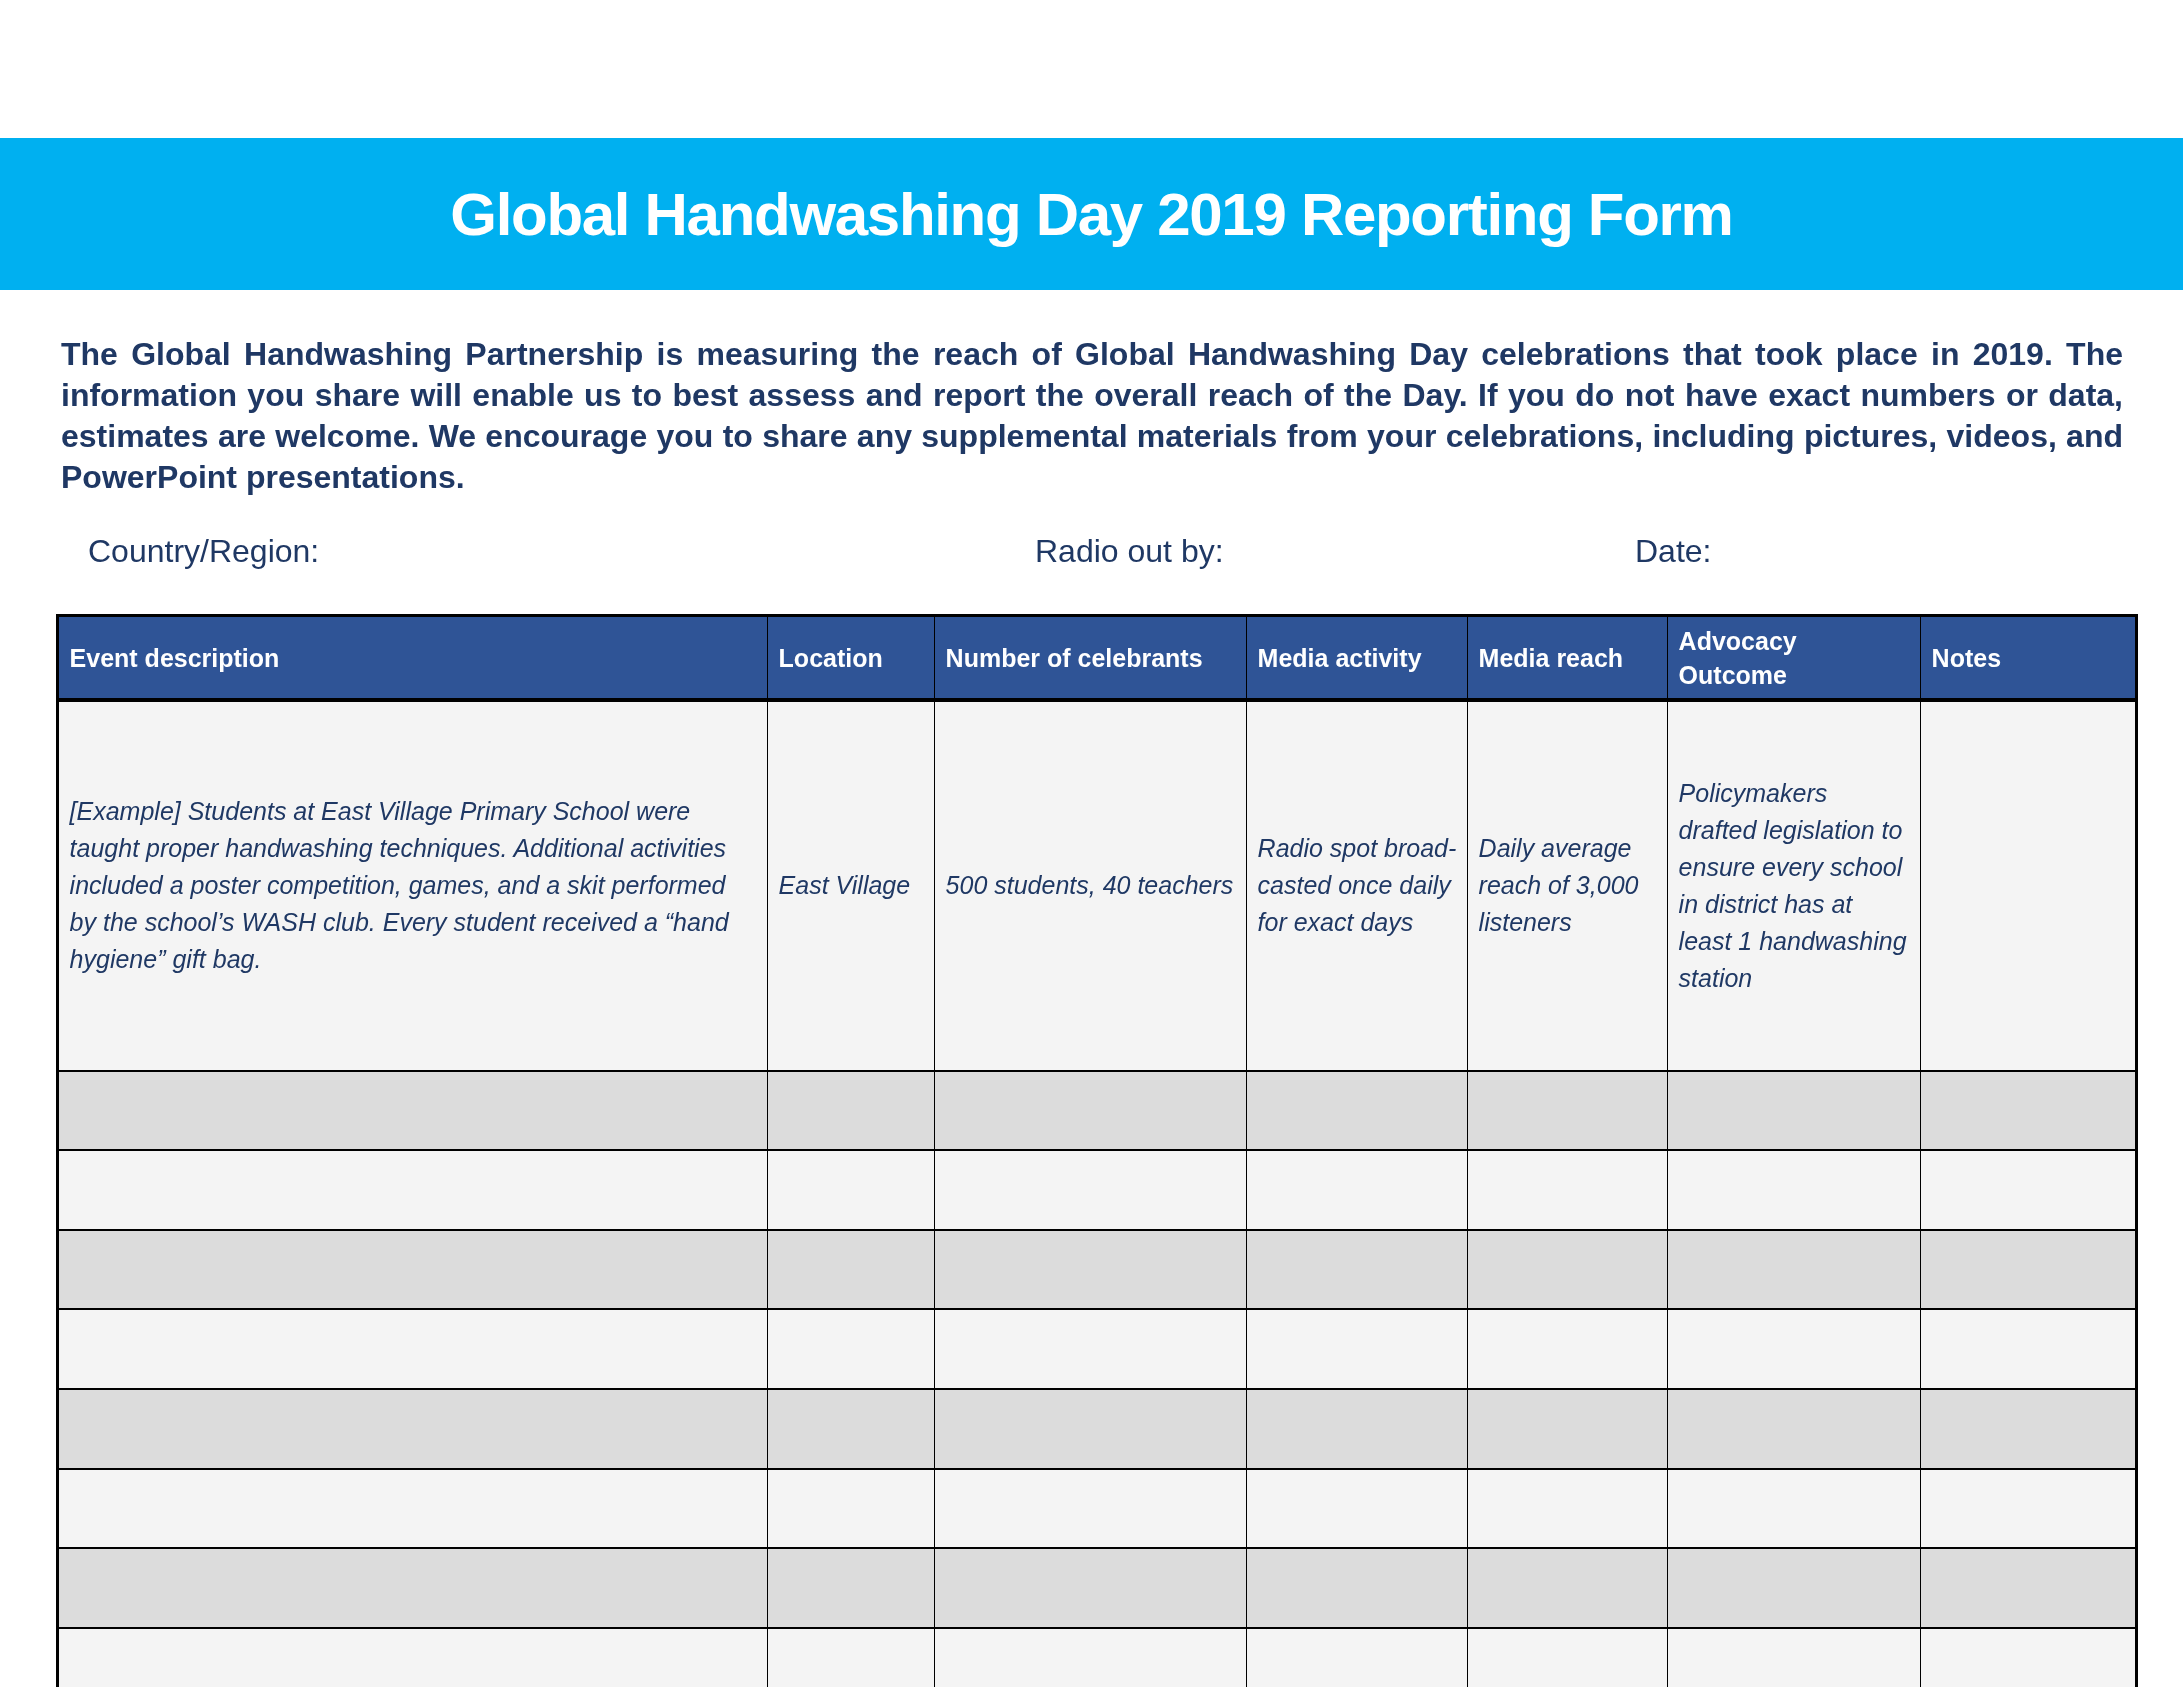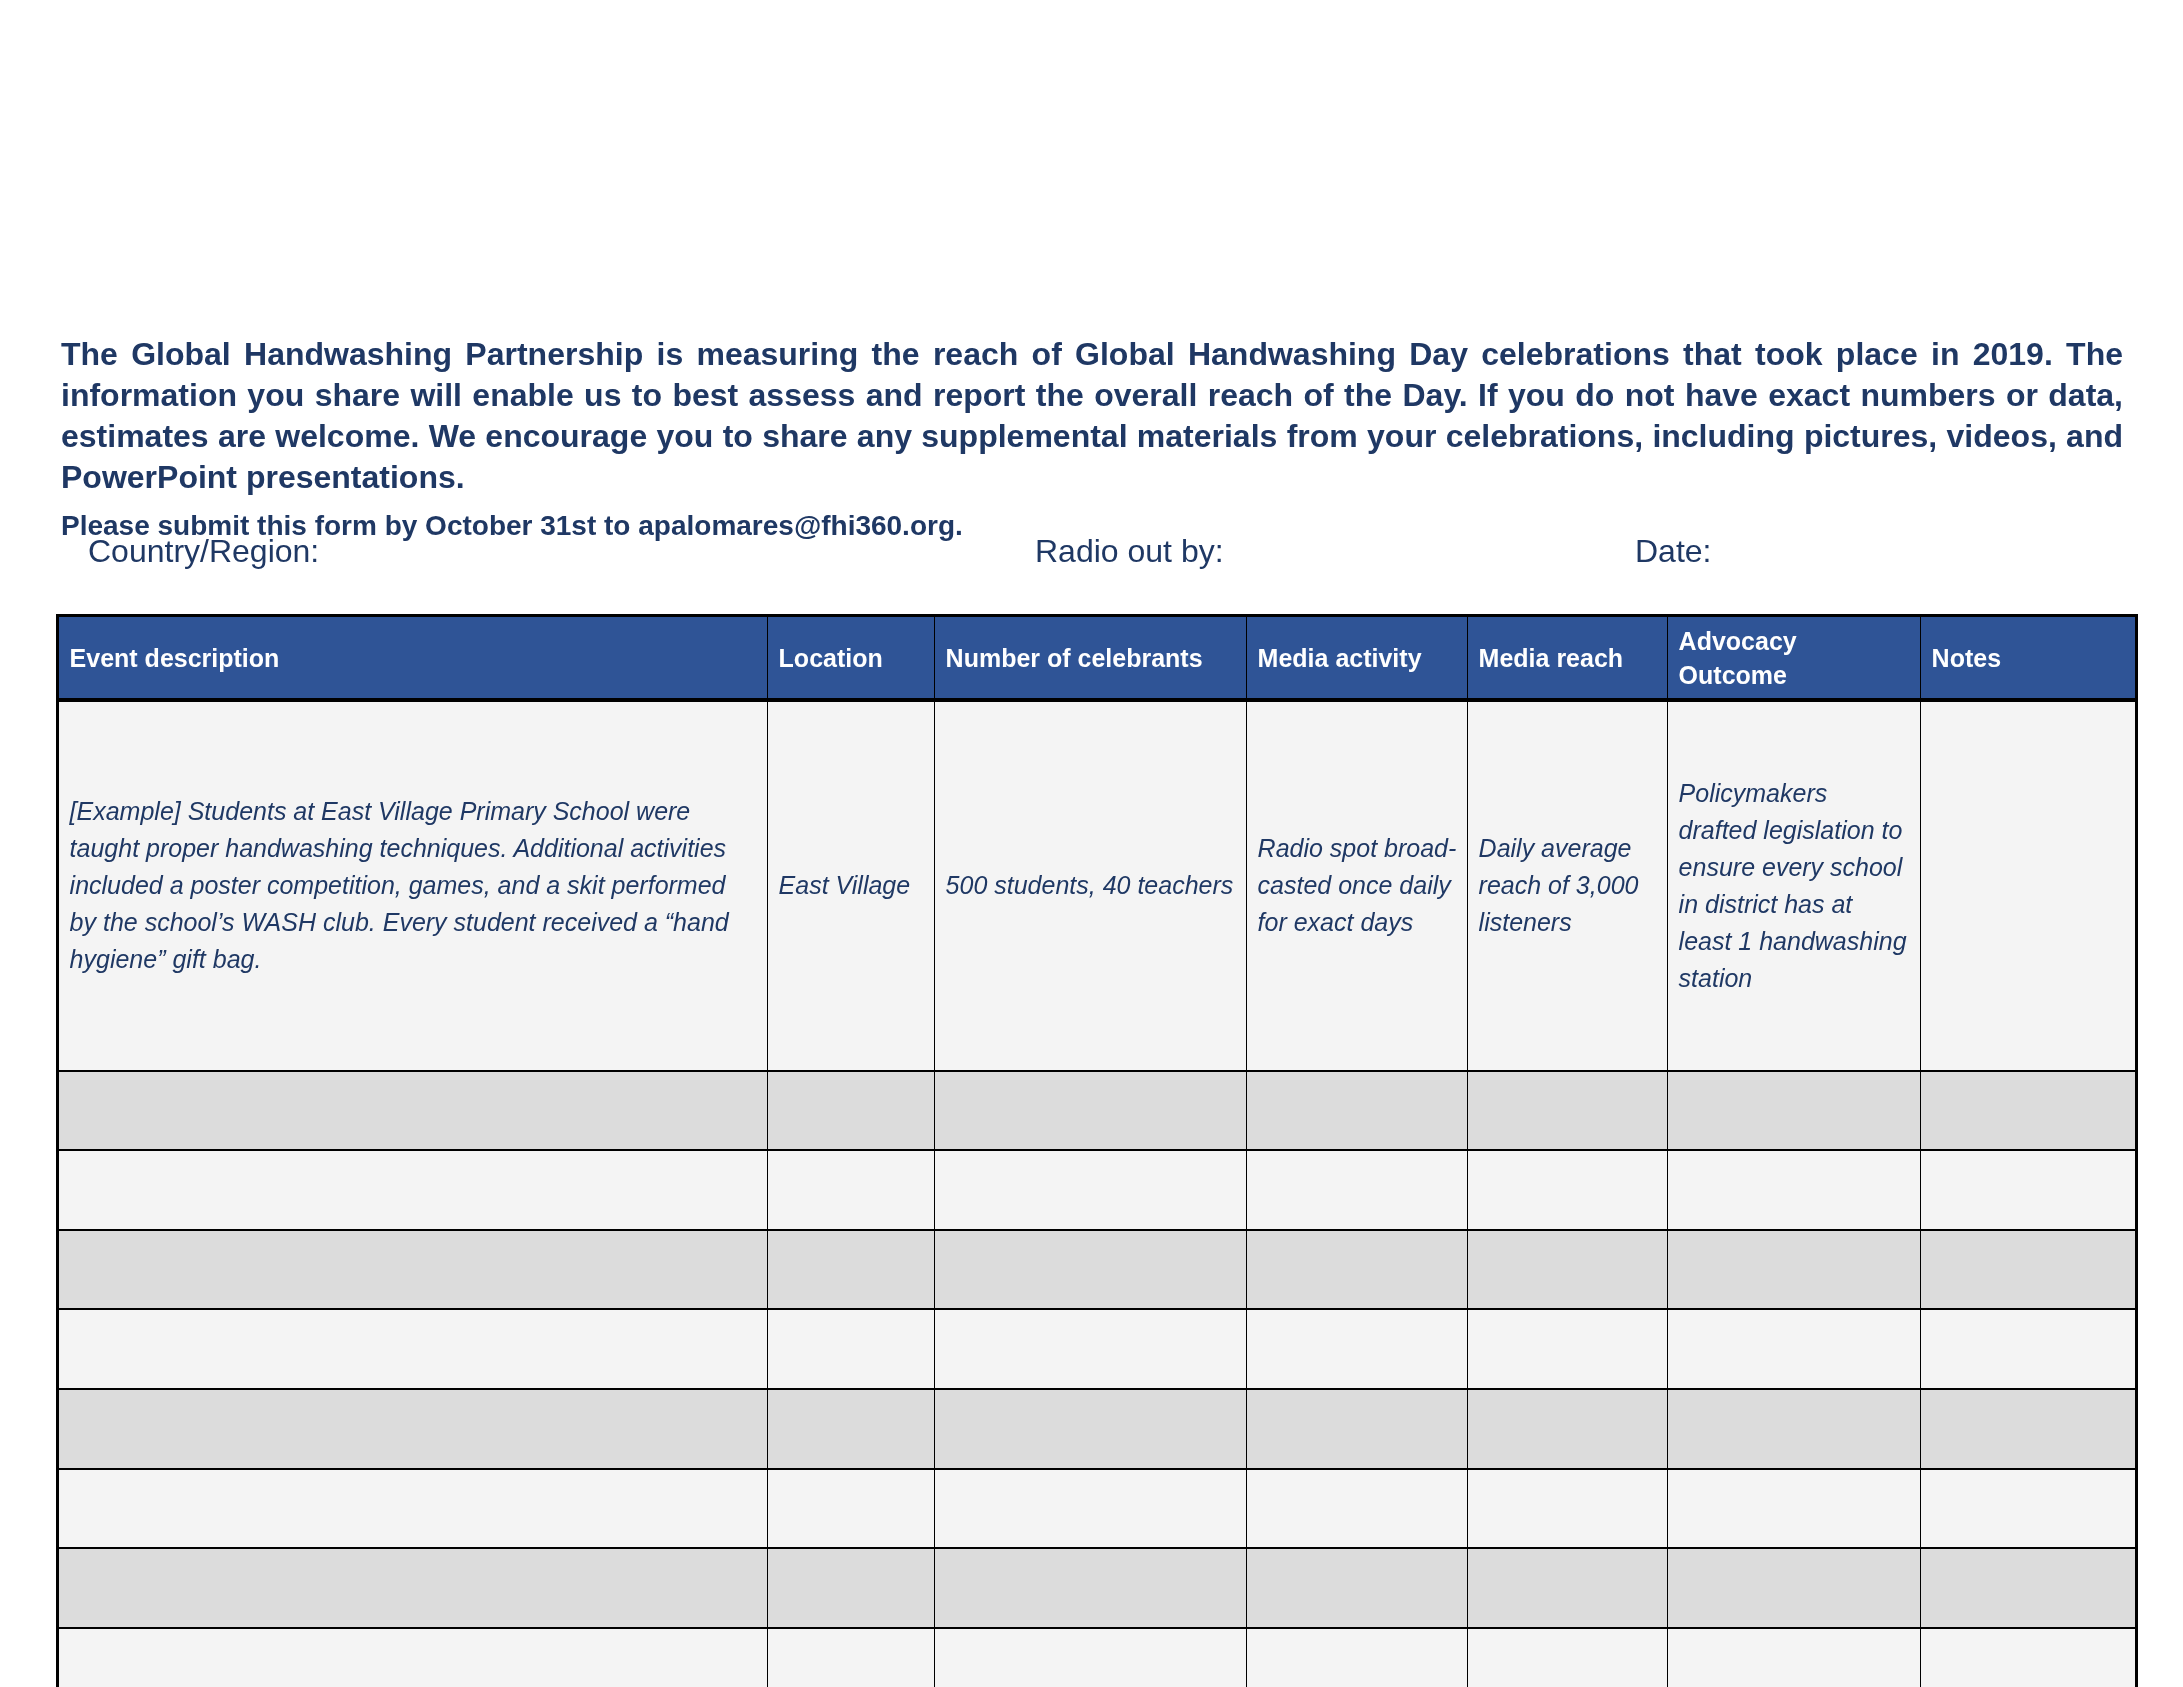--- a/index.html
+++ b/index.html
@@ -102,24 +102,26 @@
   }
   tr.empty-row td { height: 67px; }
   tr.empty-row.gray td  { background: #DCDCDC; }
   tr.empty-row.light td { background: #F4F4F4; }
 </style>
 </head>
 <body>
 
 <div class="page">
 
+  <header class="banner">
+    <h1>Global Handwashing Day 2019 Reporting Form</h1>
+  </header>
 
   <section class="intro">
     <p class="para">The Global Handwashing Partnership is measuring the reach of Global Handwashing Day celebrations that took place in 2019. The information you share will enable us to best assess and report the overall reach of the Day. If you do not have exact numbers or data, estimates are welcome. We encourage you to share any supplemental materials from your celebrations, including pictures, videos, and PowerPoint presentations.</p>
-    <p class="submit">Please submit this form by October 31st to apalomares@fhi360.org.</p>
   </section>
 
   <span class="field-label field-country">Country/Region:</span>
   <span class="field-label field-filledby">Radio out by:</span>
   <span class="field-label field-date">Date:</span>
 
   <table class="report-table">
     <colgroup>
       <col style="width:710px">
       <col style="width:167px">

